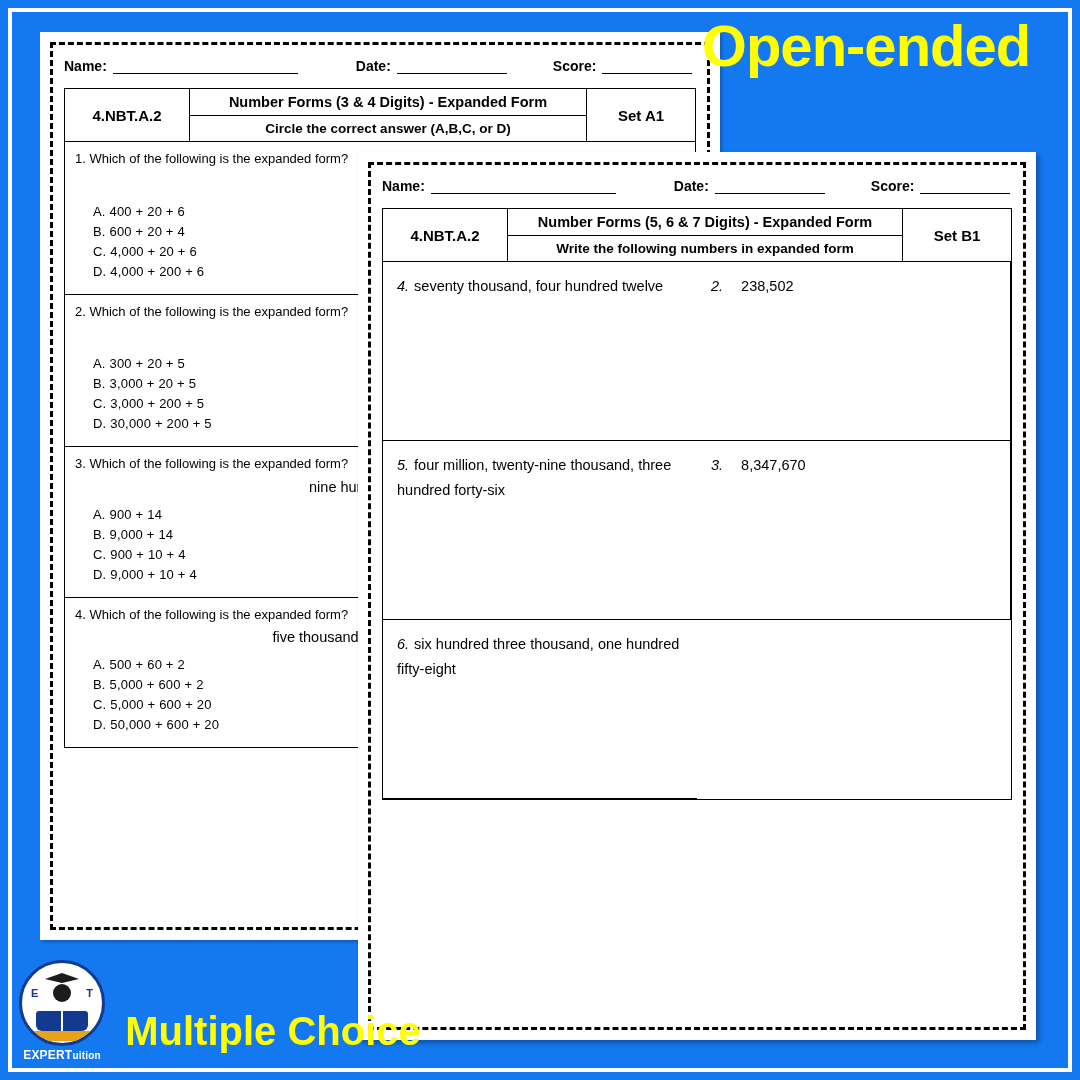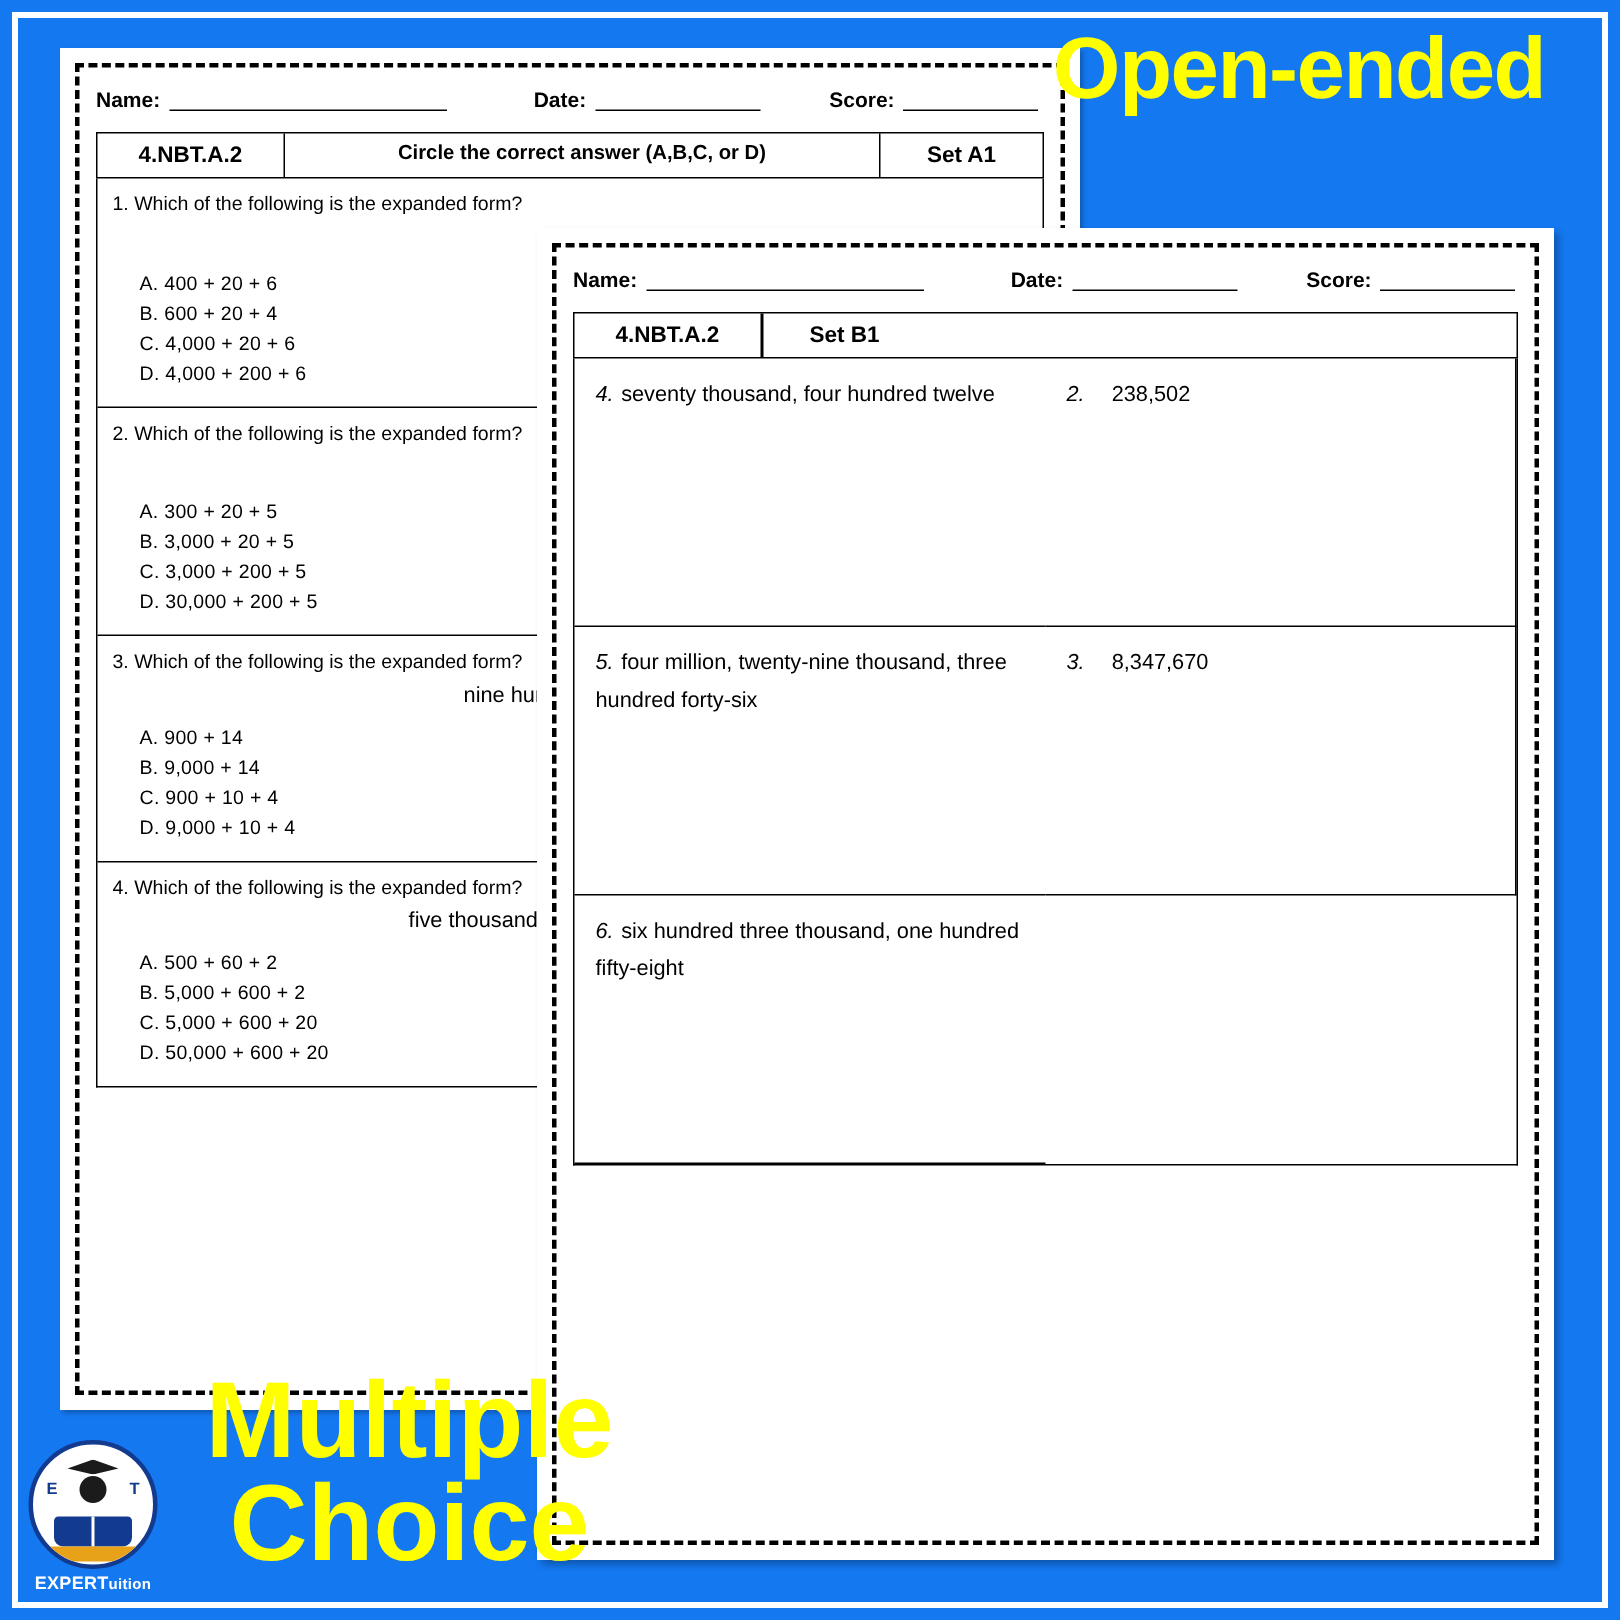--- a/index.html
+++ b/index.html
@@ -44,21 +44,21 @@
     z-index: 40;
   }
   .banner-mc {
     position: absolute;
     left: 108px;
     bottom: 30px;
     width: 330px;
     text-align: center;
     color: #ffff00;
     font-weight: bold;
-    font-size: 72px;
+    font-size: 40px;
     line-height: 0.95;
     z-index: 40;
   }
 
   
   .logo {
     position: absolute;
     left: 14px;
     bottom: 16px;
     width: 96px;
@@ -352,20 +352,21 @@
         <div class="sp-2"></div>
         <div class="hdr-field">
           <span class="hdr-label">Score:</span>
           <span class="rule score"></span>
         </div>
       </div>
 
       <div class="title-table">
         <div class="tt-code">4.NBT.A.2</div>
         <div class="tt-mid">
+          <div class="line1">Number Forms (3 &amp; 4 Digits) - Expanded Form</div>
           <div class="line2">Circle the correct answer (A,B,C, or D)</div>
         </div>
         <div class="tt-set">Set A1</div>
       </div>
 
       <div class="qlist">
 
         <div class="qblock">
           <div class="qstem">1. Which of the  following  is the expanded form?</div>
           <div class="qnumber">426</div>
@@ -424,20 +425,24 @@
         </div>
         <div class="sp-2"></div>
         <div class="hdr-field">
           <span class="hdr-label">Score:</span>
           <span class="rule score"></span>
         </div>
       </div>
 
       <div class="title-table">
         <div class="tt-code">4.NBT.A.2</div>
+        <div class="tt-mid">
+          <div class="line1">Number Forms (5, 6 &amp; 7 Digits) - Expanded Form</div>
+          <div class="line2">Write the following numbers in expanded form</div>
+        </div>
         <div class="tt-set">Set B1</div>
       </div>
 
       <div class="bgrid">
         <div class="bcell word">
           <span class="num">4.</span><span class="numval">seventy thousand,  four hundred twelve</span>
         </div>
         <div class="bcell left">
           <span class="num">2.</span><span class="numval">238,502</span>
         </div>

